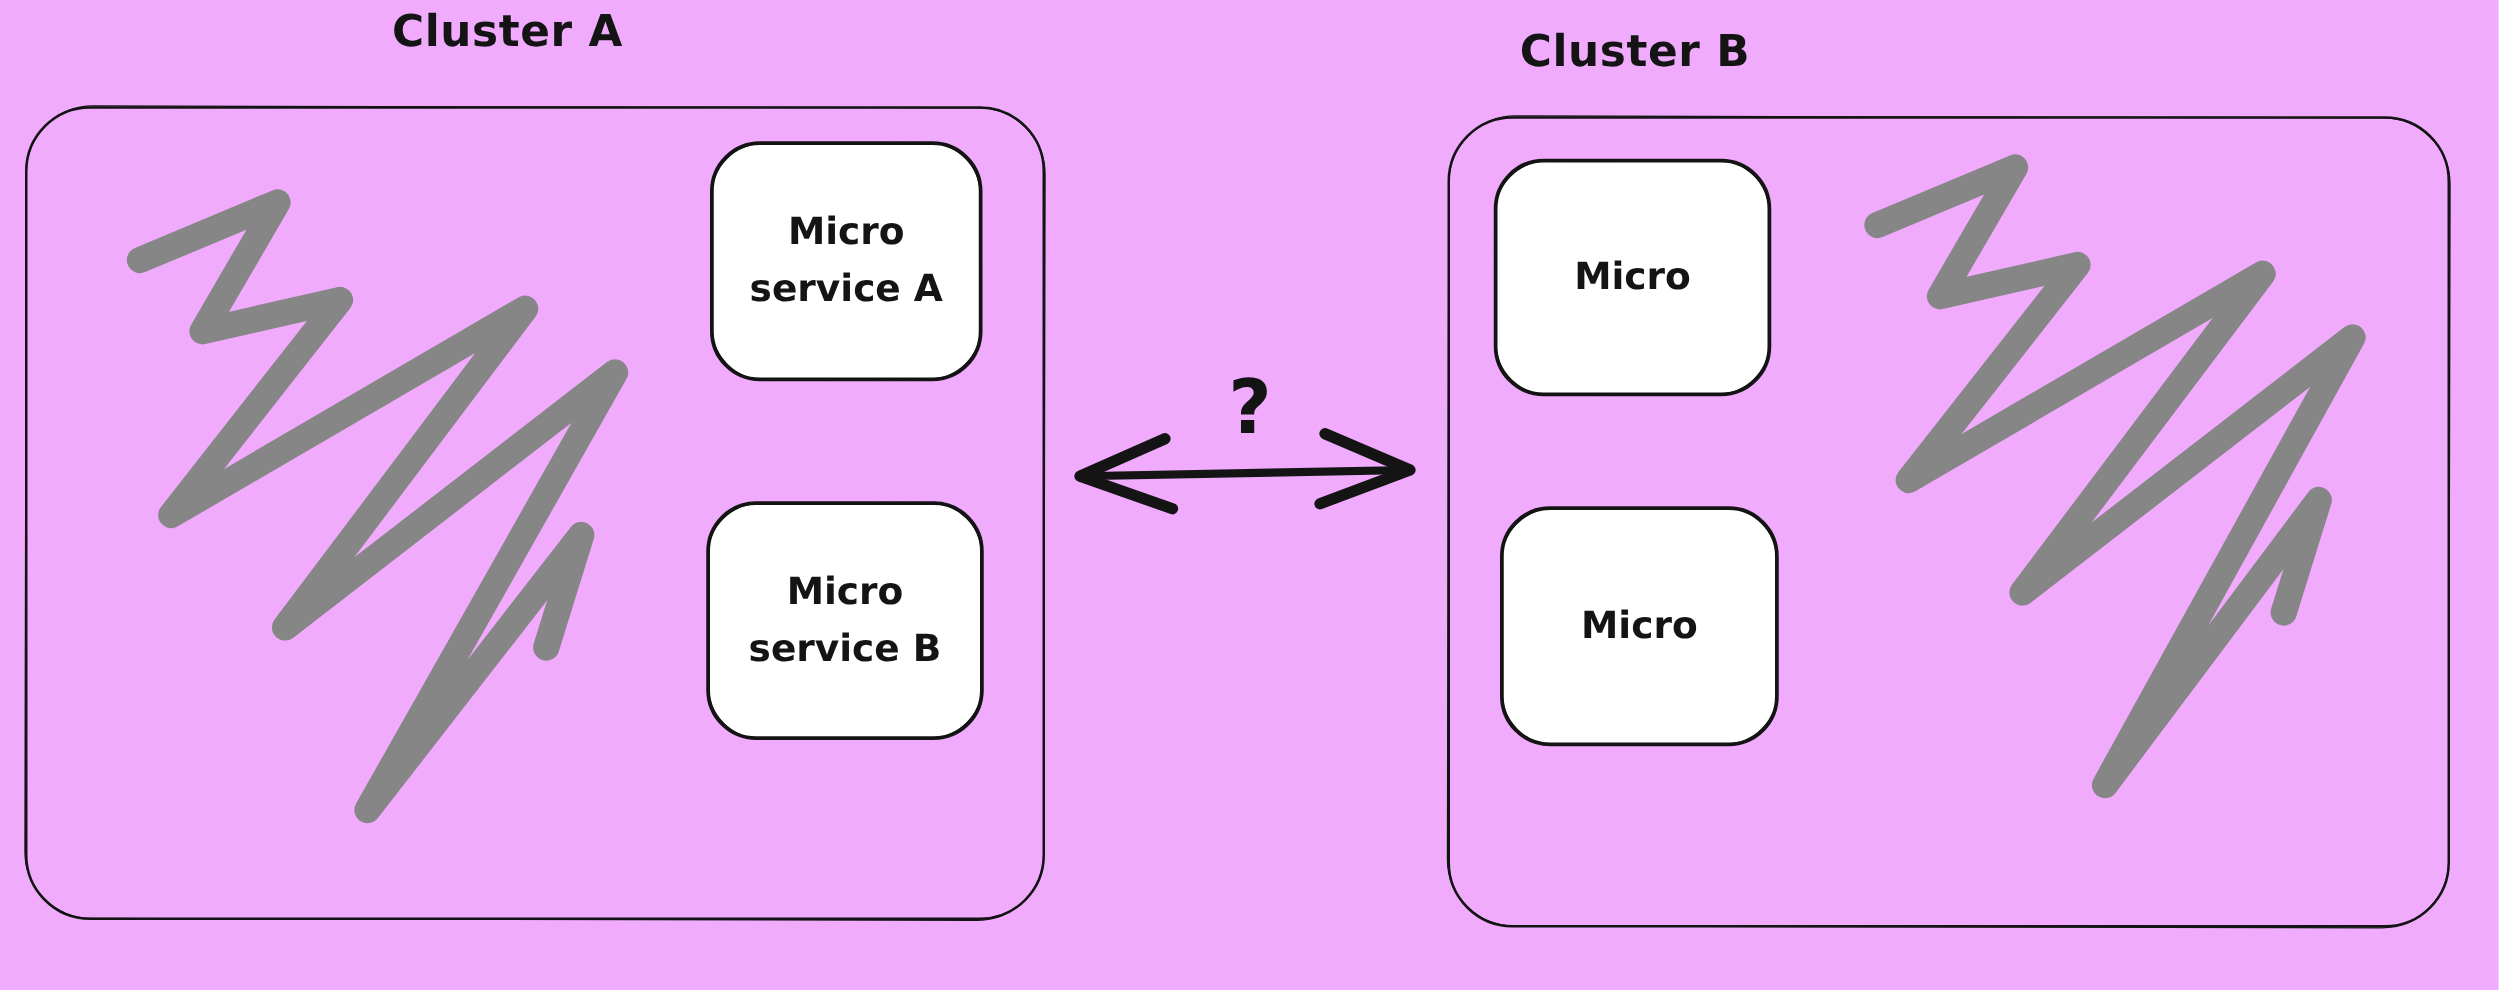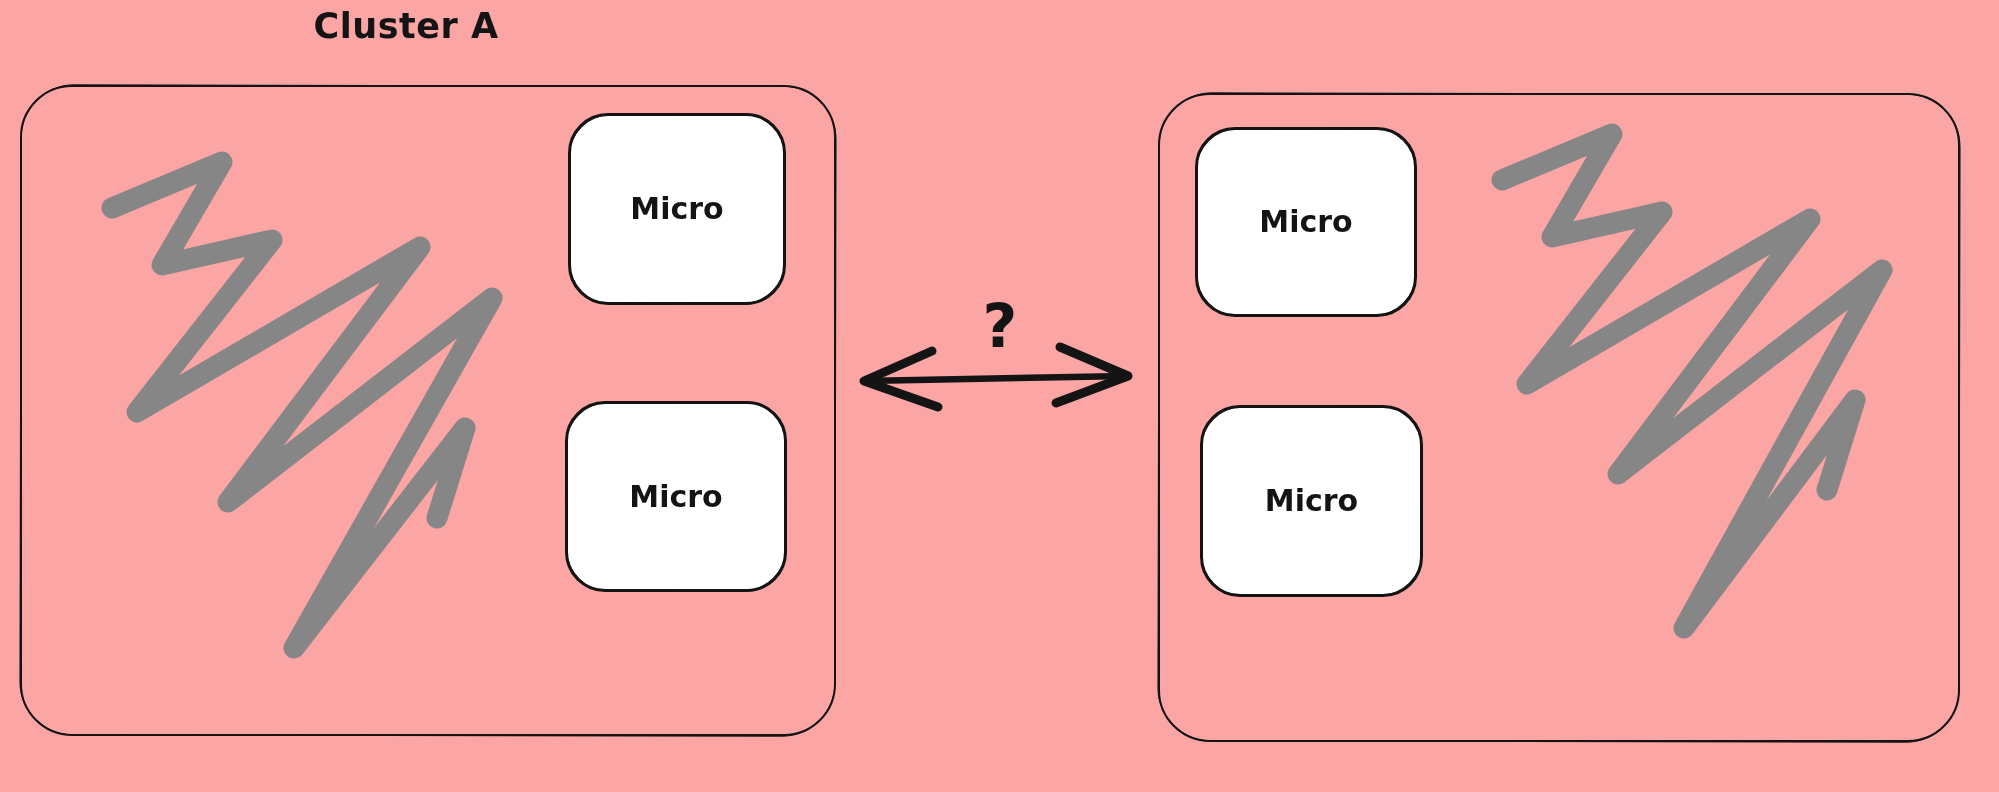--- a/index.html
+++ b/index.html
@@ -3,21 +3,21 @@
 <meta charset="utf-8">
 <style>
   * { box-sizing: border-box; }
   html, body { margin: 0; padding: 0; background: #ffffff; }
   body { font-family: "DejaVu Sans", "Liberation Sans", sans-serif; }
 
   .stage {
     position: relative;
     width: 1999px;
     height: 792px;
-    background: #fca5a5;
+    background: #f0abfc;
     overflow: hidden;
     color: #141414;
   }
 
   .ink-layer {
     position: absolute;
     left: 0; top: 0;
     width: 1999px; height: 792px;
     pointer-events: none;
   }
@@ -128,26 +128,29 @@
       <path class="arrow-line" d="M 864 381 L 1128 376"></path>
       <path class="arrow-head" d="M 932 351 L 864 381 L 938 407"></path>
       <path class="arrow-head" d="M 1060 347 L 1128 376 L 1056 403"></path>
     </g>
   </svg>
 
   <div class="cluster-box cluster-a"></div>
   <div class="cluster-box cluster-b"></div>
 
   <div class="cluster-label label-a">Cluster A</div>
+  <div class="cluster-label label-b">Cluster B</div>
 
   <div class="service-box ms-a">
     <span>Micro</span>
+    <span>service A</span>
   </div>
   <div class="service-box ms-b">
     <span>Micro</span>
+    <span>service B</span>
   </div>
   <div class="service-box ms-c">
     <span>Micro</span>
   </div>
   <div class="service-box ms-d">
     <span>Micro</span>
   </div>
 
   <div class="connector-label">?</div>
 

